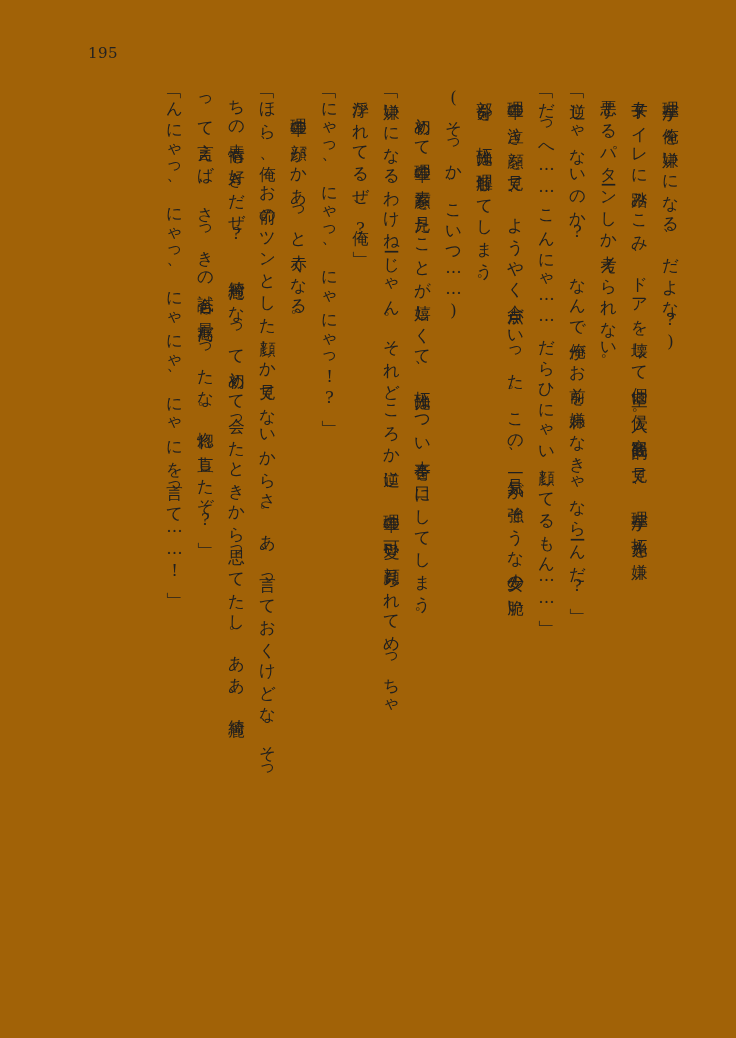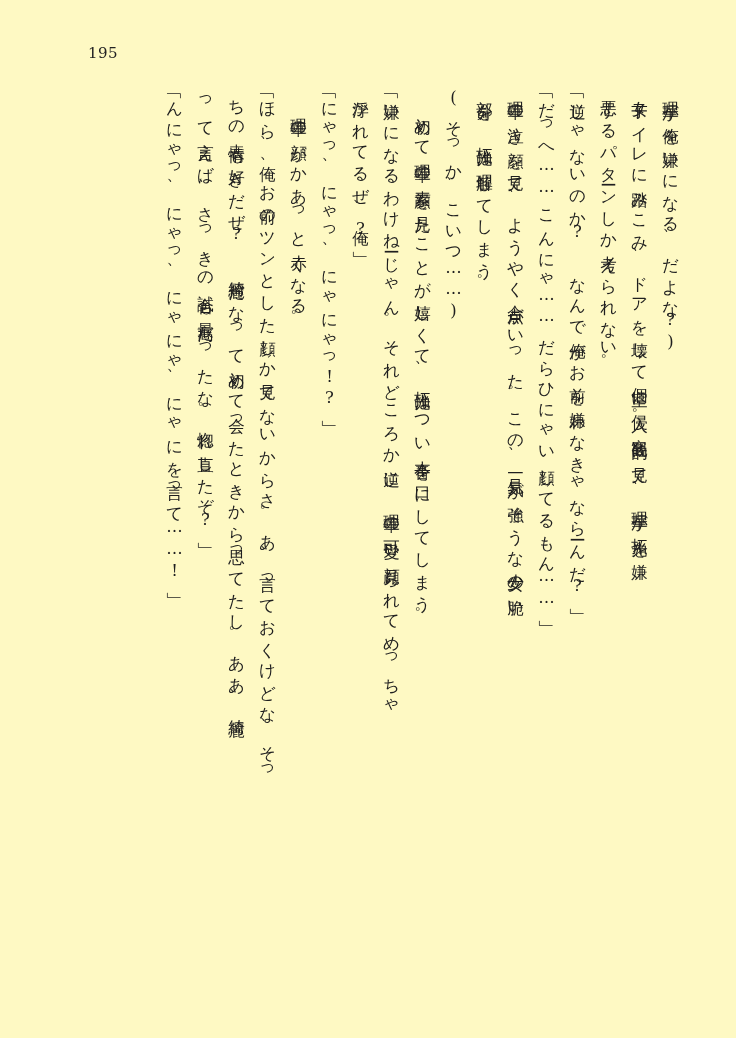--- a/index.html
+++ b/index.html
@@ -4,21 +4,21 @@
 <style>
   html, body {
     margin: 0;
     padding: 0;
     background: #ffffff;
   }
   .page {
     position: relative;
     width: 736px;
     height: 1038px;
-    background: #fef9c3;
+    background: #a16207;
     overflow: hidden;
     font-family: "DejaVu Serif", "Liberation Serif", serif;
     color: #1a1a1a;
   }
   .page-number {
     position: absolute;
     top: 44px;
     left: 88px;
     font-size: 15px;
     letter-spacing: 0.5px;

